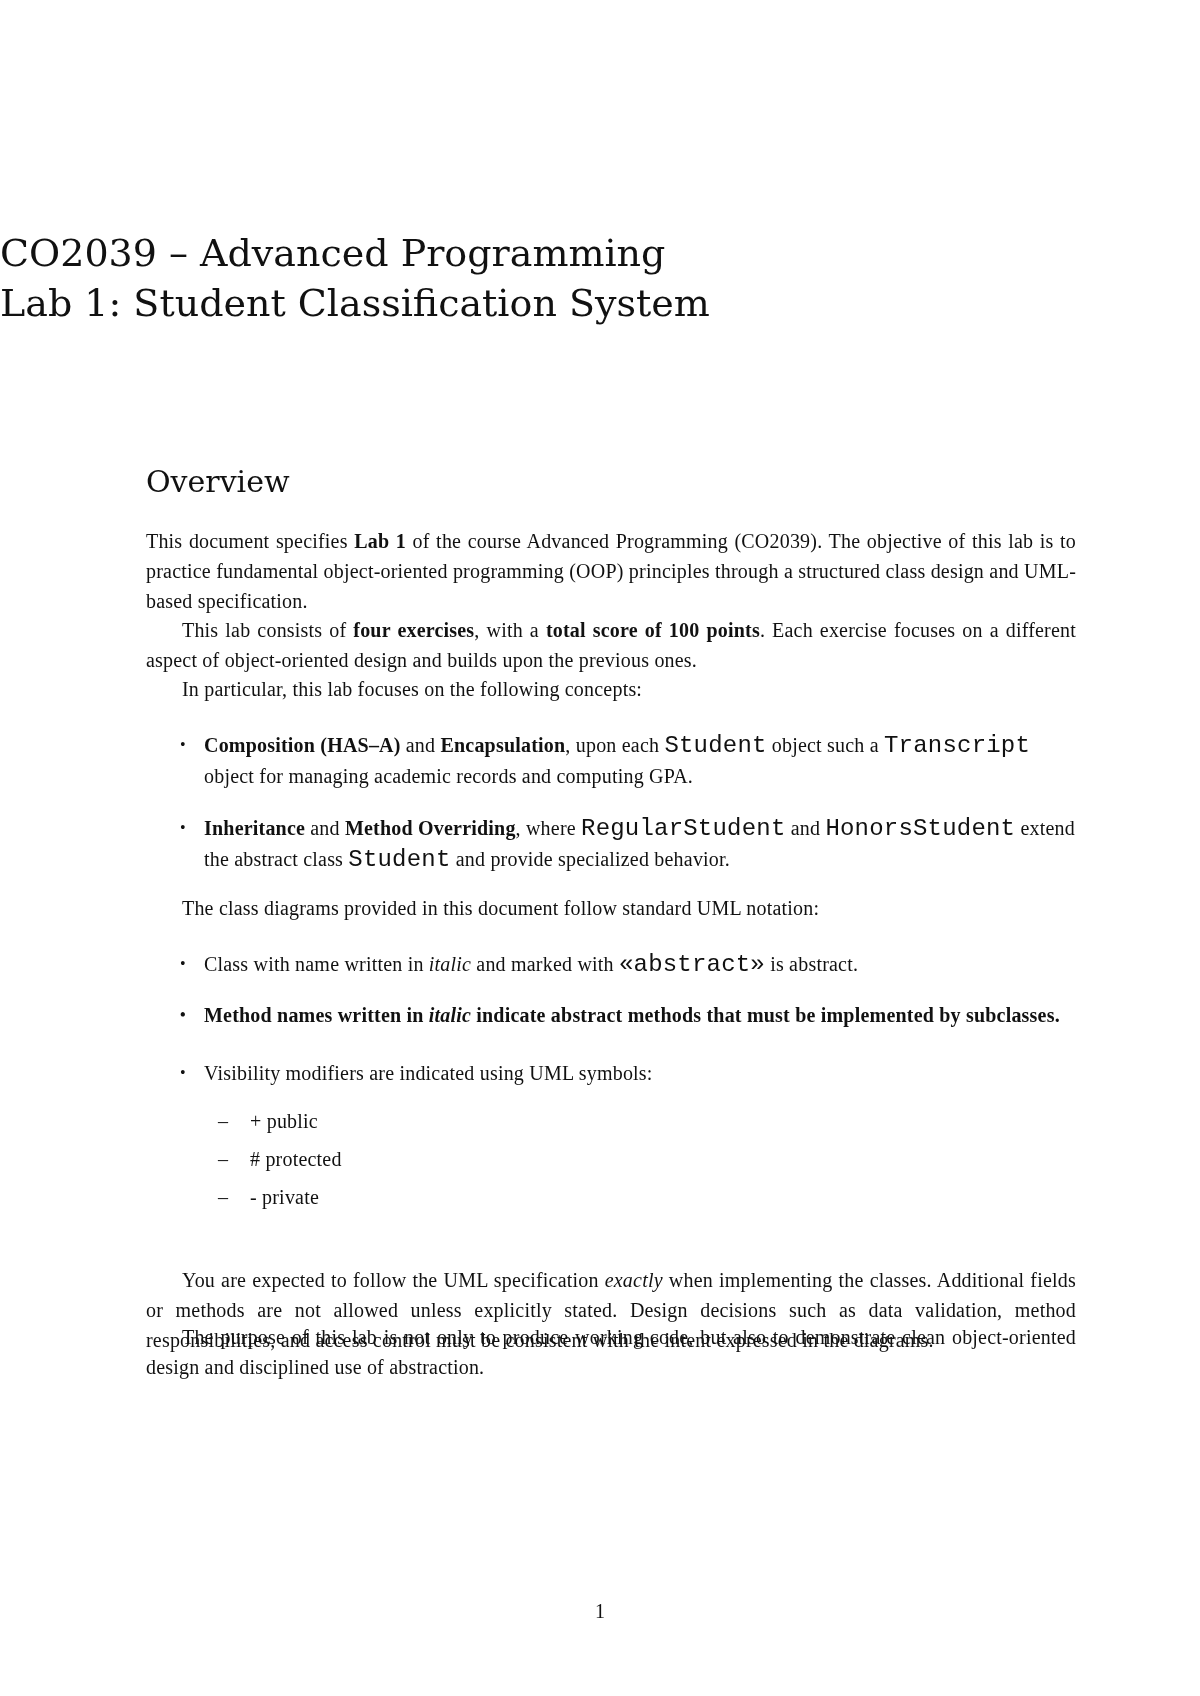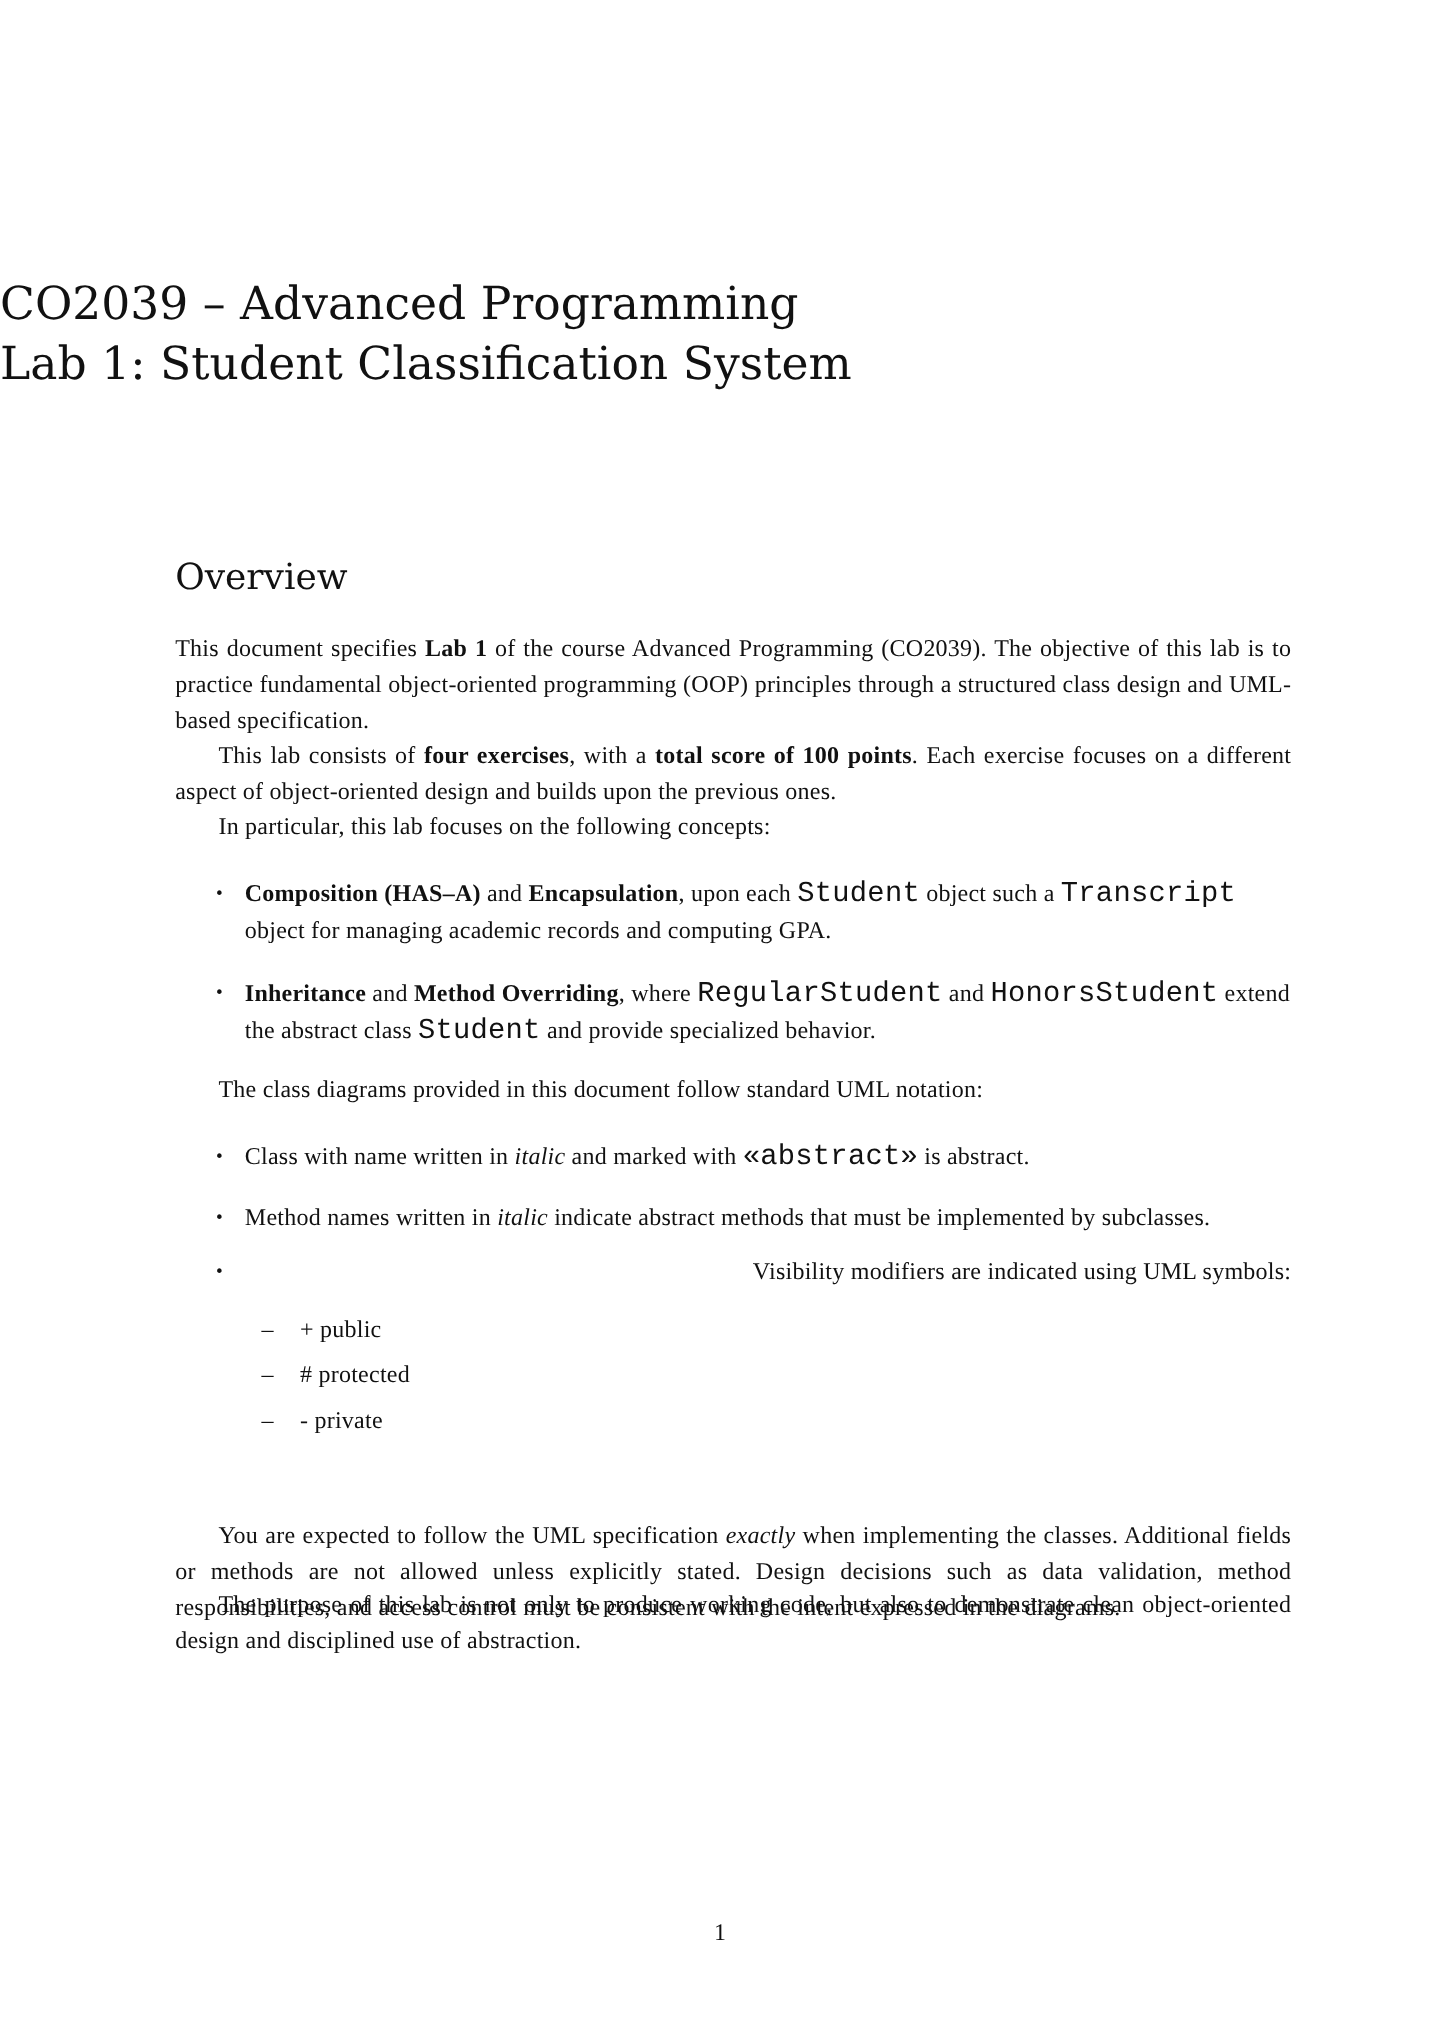--- a/index.html
+++ b/index.html
@@ -81,24 +81,24 @@
 
   <div class="body-text" style="top:893px;">
     <p class="para indent">The class diagrams provided in this document follow standard UML notation:</p>
   </div>
 
   <div class="body-text" style="top:949px;">
     <ul class="bullets">
       <li style="margin-bottom:20px;">
         <span>Class with name written in </span><i>italic</i><span> and marked with </span><code>«abstract»</code><span> is abstract.</span>
       </li>
-      <li style="margin-bottom:15px;">
+      <li style="margin-bottom:28px;font-weight:bold;">
         <span>Method names written in </span><i>italic</i><span> indicate abstract methods that must be implemented by subclasses.</span>
       </li>
-      <li style="margin-bottom:18px;text-align:right;">
+      <li style="margin-bottom:18px;">
         <span>Visibility modifiers are indicated using UML symbols:</span>
       </li>
     </ul>
     <ul class="sub">
       <li><span class="dash">–</span><span>+ public</span></li>
       <li><span class="dash">–</span><span># protected</span></li>
       <li><span class="dash">–</span><span>- private</span></li>
     </ul>
   </div>
 

